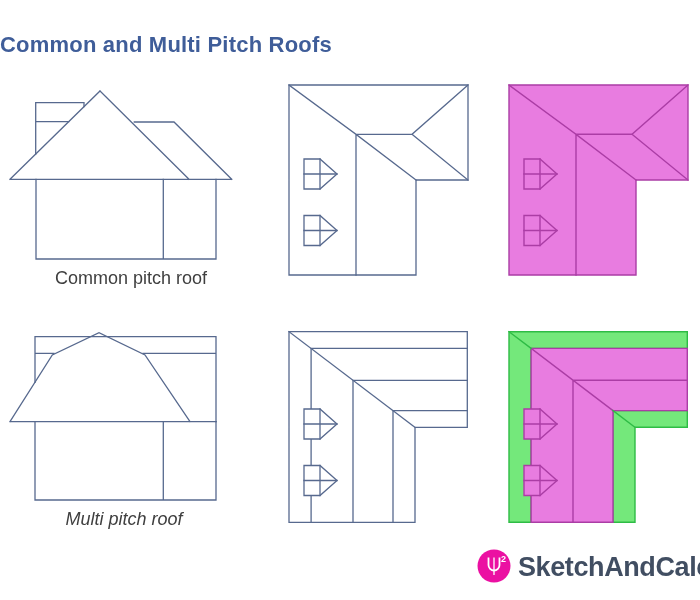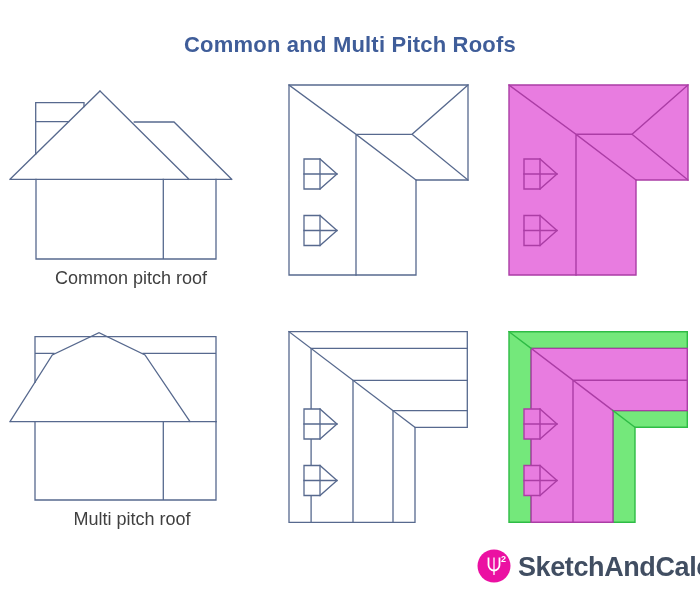--- a/index.html
+++ b/index.html
@@ -5,29 +5,29 @@
   html,body{margin:0;padding:0;}
   body{
     width:700px;height:600px;
     background:var(--page-background,#fff);
     font-family:"Liberation Sans",sans-serif;
     position:relative;overflow:hidden;
   }
   .page{position:absolute;inset:0;}
   .title{
     position:absolute;left:0;top:32px;width:700px;
-    text-align:center;font-size:22px;font-weight:bold;
+    font-size:22px;font-weight:bold;
     color:var(--title-text,#3f5d99);letter-spacing:.2px;
   }
   .caption{
     position:absolute;text-align:center;
     font-size:18px;font-weight:400;color:var(--caption-text,#3f3f3f);
   }
   .caption.common{left:21px;top:268px;width:220px;}
-  .caption.multi{left:32px;top:509px;width:200px;}
+  .caption.multi{left:24px;top:509px;width:200px;font-style:italic;}
   svg{position:absolute;display:block;}
   .d1,.d4{left:0;}
   .d1{top:80px;} .d4{top:330px;}
   .d2,.d5{left:280px;}
   .d3,.d6{left:500px;}
   .d2,.d3{top:80px;} .d5,.d6{top:330px;}
 
   .ln{fill:none;stroke:var(--diagram-line,#57698e);stroke-width:1.3;stroke-linecap:square;stroke-linejoin:miter;}
   .wh{fill:#fff;stroke:var(--diagram-line,#57698e);stroke-width:1.3;stroke-linejoin:miter;}
   .pk{fill:var(--pink-fill,#e87ce0);stroke:var(--pink-line,#ab3da5);stroke-width:1.4;stroke-linejoin:miter;}

